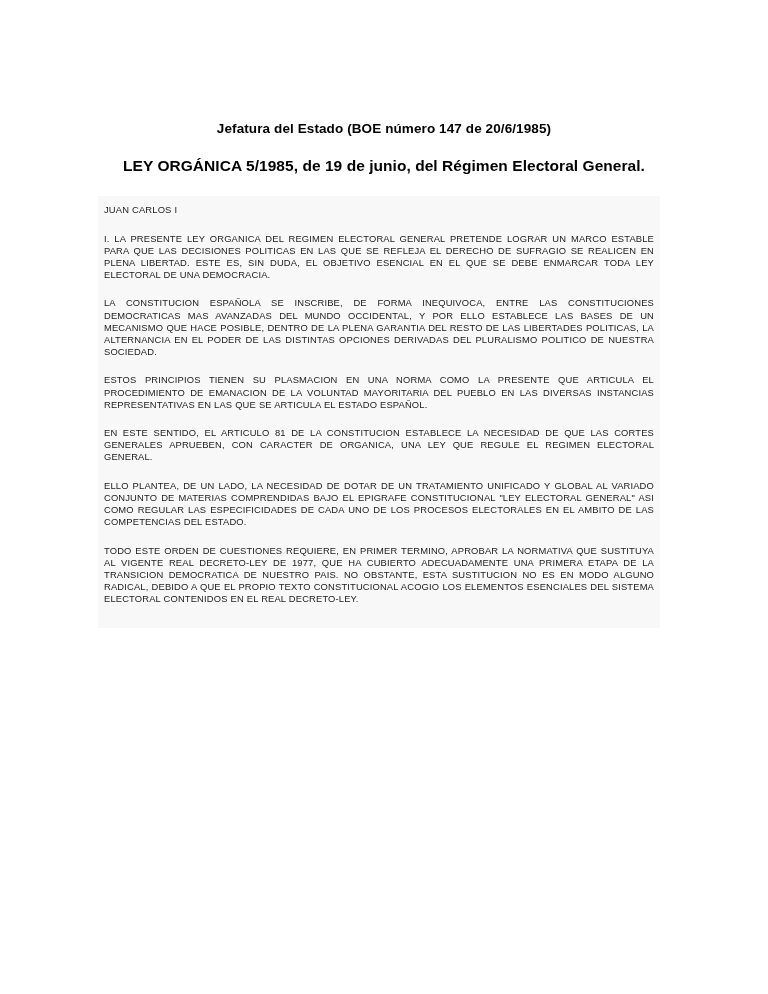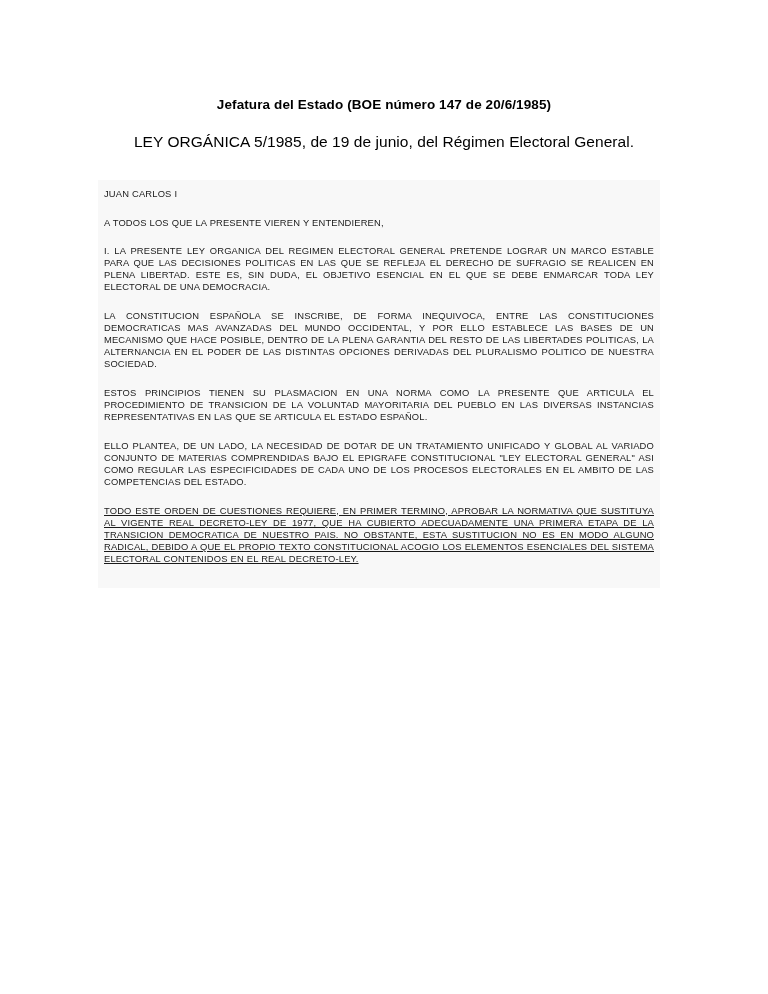--- a/index.html
+++ b/index.html
@@ -19,85 +19,84 @@
   .page {
     position: relative;
     width: 768px;
     height: 994px;
     box-sizing: border-box;
     overflow: hidden;
   }
 
   
   .doc-headings {
-    padding-top: 96px;
+    padding-top: 120px;
   }
   .heading-source {
     font-size: 13.5px;
     font-weight: bold;
     text-align: center;
     line-height: 1.3;
     letter-spacing: 0.1px;
     margin: 0 0 18px 0;
     padding: 0 60px;
   }
   .heading-law {
     font-size: 15.5px;
-    font-weight: normal;
+    font-weight: bold;
     text-align: center;
     line-height: 1.3;
     letter-spacing: 0.05px;
     margin: 0;
     padding: 0 40px;
   }
 
   
   .content-block {
     position: absolute;
     left: 98px;
-    top: 180px;
+    top: 196px;
     width: 562px;
     background: #f8f8f8;
     padding: 8px 0 6px 0;
     box-sizing: border-box;
   }
 
   .para {
     font-size: 9.4px;
     line-height: 12.1px;
     text-align: justify;
     text-justify: inter-word;
     margin: 0 0 16.5px 0;
     padding: 0 6px 0 6px;
     letter-spacing: 0.15px;
     word-spacing: 0.2px;
     color: #1a1a1a;
   }
   .para:last-child {
     margin-bottom: 17px;
-    text-decoration: underline;
   }
   
   .para.short {
     text-align: left;
   }
 </style>
 </head>
 <body>
 
 <div class="page">
 
   <div class="doc-headings">
     <h1 class="heading-source">Jefatura del Estado (BOE número 147 de 20/6/1985)</h1>
     <h2 class="heading-law">LEY ORGÁNICA 5/1985, de 19 de junio, del Régimen Electoral General.</h2>
   </div>
 
   <div class="content-block" id="content-block" style="background: rgb(248, 248, 248); color: rgb(26, 26, 26);">
       <p class="para short">JUAN CARLOS I</p>
-      <p class="para short">A TODOS LOS QUE LA PRESENTE VIEREN Y ENTENDIEREN,</p>
       <p class="para">I. LA PRESENTE LEY ORGANICA DEL REGIMEN ELECTORAL GENERAL PRETENDE LOGRAR UN MARCO ESTABLE PARA QUE LAS DECISIONES POLITICAS EN LAS QUE SE REFLEJA EL DERECHO DE SUFRAGIO SE REALICEN EN PLENA LIBERTAD. ESTE ES, SIN DUDA, EL OBJETIVO ESENCIAL EN EL QUE SE DEBE ENMARCAR TODA LEY ELECTORAL DE UNA DEMOCRACIA.</p>
       <p class="para">LA CONSTITUCION ESPAÑOLA SE INSCRIBE, DE FORMA INEQUIVOCA, ENTRE LAS CONSTITUCIONES DEMOCRATICAS MAS AVANZADAS DEL MUNDO OCCIDENTAL, Y POR ELLO ESTABLECE LAS BASES DE UN MECANISMO QUE HACE POSIBLE, DENTRO DE LA PLENA GARANTIA DEL RESTO DE LAS LIBERTADES POLITICAS, LA ALTERNANCIA EN EL PODER DE LAS DISTINTAS OPCIONES DERIVADAS DEL PLURALISMO POLITICO DE NUESTRA SOCIEDAD.</p>
-      <p class="para">ESTOS PRINCIPIOS TIENEN SU PLASMACION EN UNA NORMA COMO LA PRESENTE QUE ARTICULA EL PROCEDIMIENTO DE TRANSICION DE LA VOLUNTAD MAYORITARIA DEL PUEBLO EN LAS DIVERSAS INSTANCIAS REPRESENTATIVAS EN LAS QUE SE ARTICULA EL ESTADO ESPAÑOL.</p>
+      <p class="para">ESTOS PRINCIPIOS TIENEN SU PLASMACION EN UNA NORMA COMO LA PRESENTE QUE ARTICULA EL PROCEDIMIENTO DE EMANACION DE LA VOLUNTAD MAYORITARIA DEL PUEBLO EN LAS DIVERSAS INSTANCIAS REPRESENTATIVAS EN LAS QUE SE ARTICULA EL ESTADO ESPAÑOL.</p>
+      <p class="para">EN ESTE SENTIDO, EL ARTICULO 81 DE LA CONSTITUCION ESTABLECE LA NECESIDAD DE QUE LAS CORTES GENERALES APRUEBEN, CON CARACTER DE ORGANICA, UNA LEY QUE REGULE EL REGIMEN ELECTORAL GENERAL.</p>
       <p class="para">ELLO PLANTEA, DE UN LADO, LA NECESIDAD DE DOTAR DE UN TRATAMIENTO UNIFICADO Y GLOBAL AL VARIADO CONJUNTO DE MATERIAS COMPRENDIDAS BAJO EL EPIGRAFE CONSTITUCIONAL "LEY ELECTORAL GENERAL" ASI COMO REGULAR LAS ESPECIFICIDADES DE CADA UNO DE LOS PROCESOS ELECTORALES EN EL AMBITO DE LAS COMPETENCIAS DEL ESTADO.</p>
       <p class="para">TODO ESTE ORDEN DE CUESTIONES REQUIERE, EN PRIMER TERMINO, APROBAR LA NORMATIVA QUE SUSTITUYA AL VIGENTE REAL DECRETO-LEY DE 1977, QUE HA CUBIERTO ADECUADAMENTE UNA PRIMERA ETAPA DE LA TRANSICION DEMOCRATICA DE NUESTRO PAIS. NO OBSTANTE, ESTA SUSTITUCION NO ES EN MODO ALGUNO RADICAL, DEBIDO A QUE EL PROPIO TEXTO CONSTITUCIONAL ACOGIO LOS ELEMENTOS ESENCIALES DEL SISTEMA ELECTORAL CONTENIDOS EN EL REAL DECRETO-LEY.</p>
     </div>
 
 </div>
 
 </body></html>

